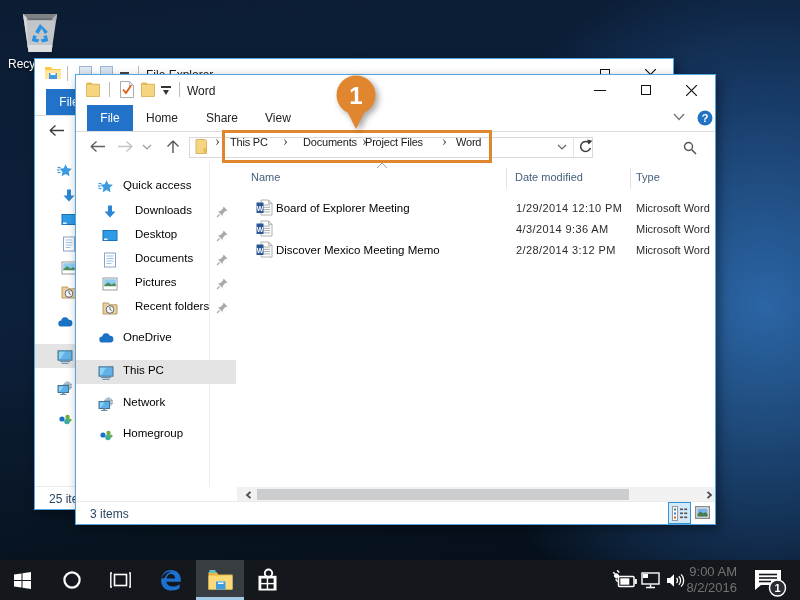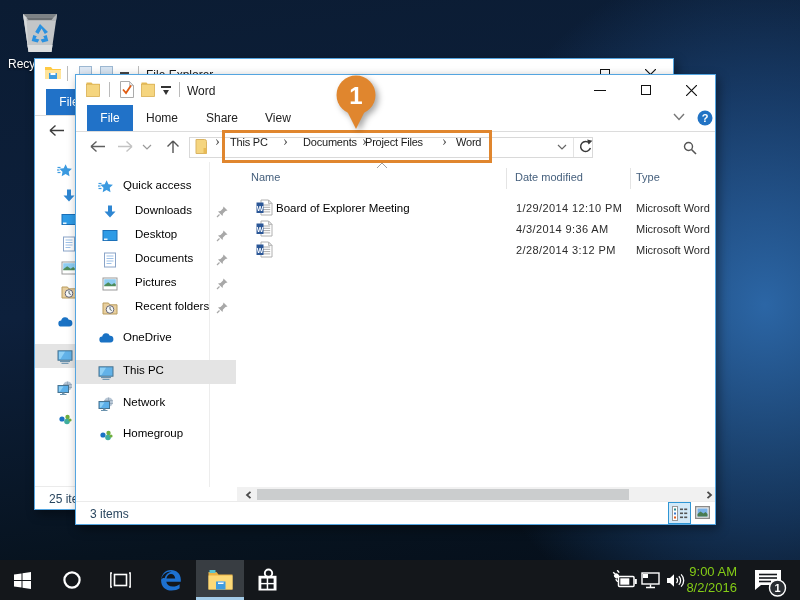--- a/index.html
+++ b/index.html
@@ -44,21 +44,21 @@
 .hscroll { left:161px; right:0; bottom:23px; height:14px; background:#f1f1f1; }
 .sthumb { left:20px; top:1.5px; width:372px; height:11px; background:#cbcdce; }
 .sbar { left:0; right:0; bottom:0; height:23px; background:#fff; border-top:1px solid #ebebeb; }
 .sbar .cnt { left:14px; top:5px; font-size:12px; color:#29465f; }
 
 
 #tbar { position:absolute; left:0; top:560px; width:800px; height:40px; background:#14171b; }
 #tbar * { position:absolute; }
 .febtn { left:196px; top:0; width:48px; height:40px; background:#383d42; }
 .feul { left:196px; top:37px; width:48px; height:3px; background:#a3cbe8; }
-.clk { color:#84cc16; font-size:13px; width:70px; text-align:right; }
+.clk { color:#737373; font-size:13px; width:70px; text-align:right; }
 
 
 #obox { position:absolute; left:222px; top:130px; width:270px; height:33px; border:3px solid #e0862e; }
 #callout { position:absolute; left:326px; top:66px; filter:drop-shadow(3px 3px 3px rgba(0,0,0,.35)); }
 #callout text { font:bold 24px "Liberation Sans",sans-serif; fill:#fff; }
 </style>
 </head>
 <body>
 <div id="desk">
 
@@ -480,20 +480,21 @@
               <path d="M12.5 1 L12.5 4.5 H16 Z" fill="#e8e8e8" stroke="#b0b0b0" stroke-width="0.8"></path>
               <g stroke="#a2a2a2" stroke-width="0.9">
                 <path d="M6.8 6 h7.4"></path>
                 <path d="M6.8 8.3 h7.4"></path>
                 <path d="M6.8 10.6 h7.4"></path>
                 <path d="M6.8 12.9 h7.4"></path>
               </g>
               <rect x="0.5" y="3.5" width="7" height="10.5" fill="#2b5797"></rect>
               <text x="4" y="11.5" text-anchor="middle" font-size="7" font-weight="bold" fill="#fff" font-family="Liberation Sans">W</text>
             </svg>
+          <div class="nm">Discover Mexico Meeting Memo</div>
           <div class="dt">2/28/2014 3:12 PM</div>
           <div class="ty">Microsoft Word</div>
         </div>
       </div>
     </div>
     <div class="hscroll">
       <svg style="left:8px;top:3.5px;position:absolute" width="7" height="8">
           <path d="M5.5 0.8 L2 4 L5.5 7.2" stroke="#4a4a4a" stroke-width="1.8" fill="none"></path>
         </svg>
       <div class="sthumb"></div>

